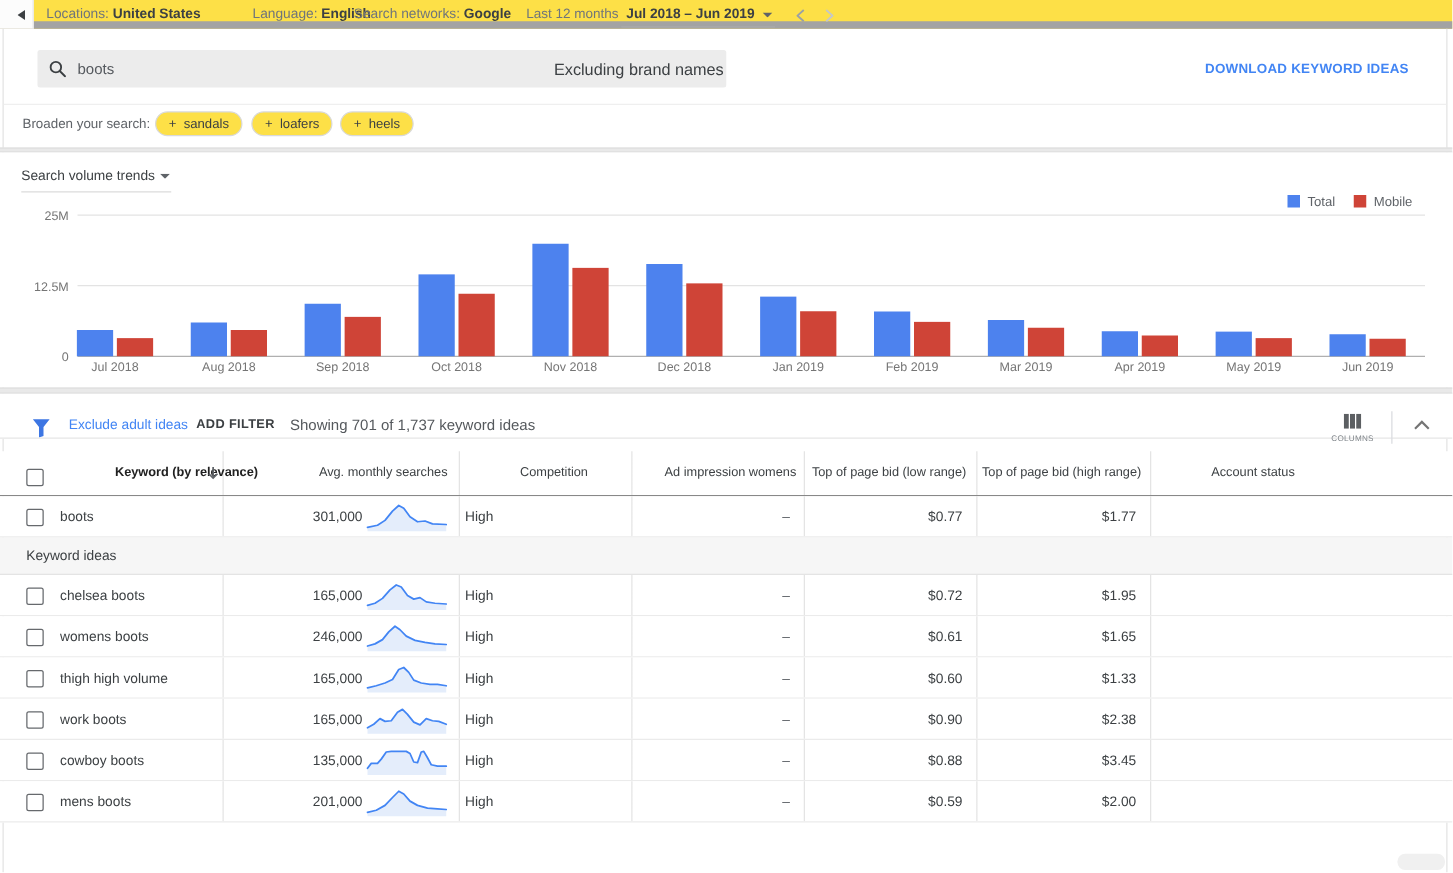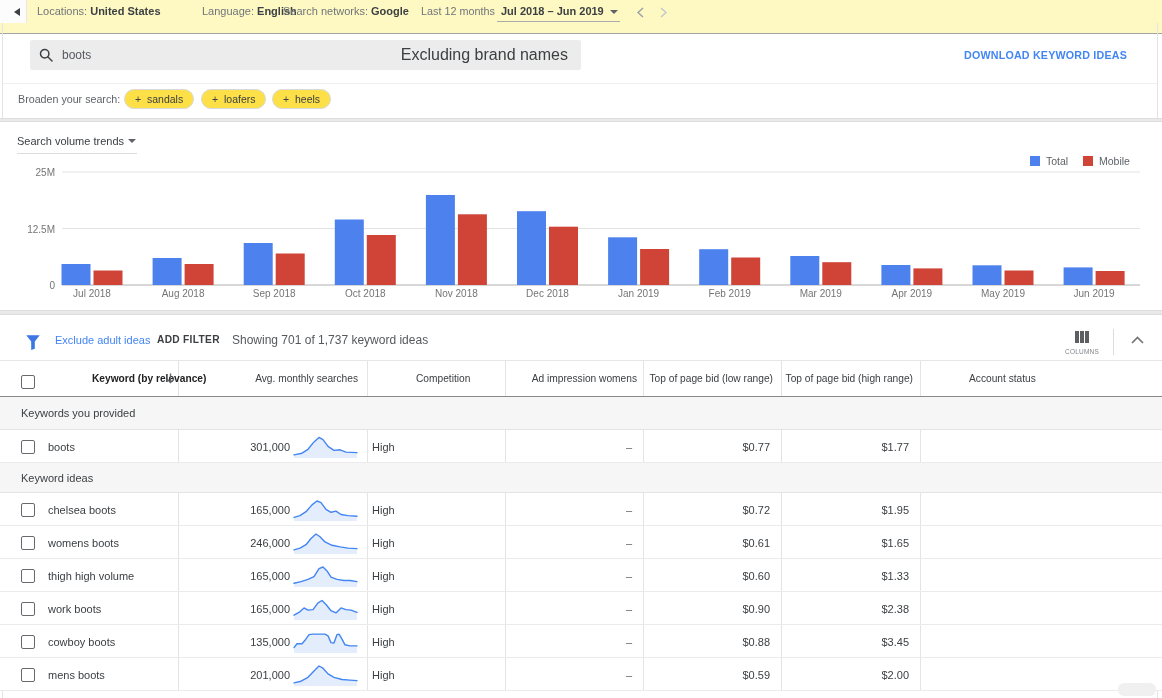--- a/index.html
+++ b/index.html
@@ -6,21 +6,21 @@
 body { font-family:"Liberation Sans", sans-serif; background:#fff; }
 #app { position:relative; width:1162px; height:698px; background:#fff; overflow:hidden; }
 .abs { position:absolute; }
 .g { color:#70757a; }
 .d { color:#3c4043; }
 </style>
 </head>
 <body>
 <div id="app">
 
-  <div class="abs" id="topbar" style="left:0;top:0;width:1162px;height:34px;background:#fef9c3;border-bottom:1px solid #a3a3a3;font-size:11px;">
+  <div class="abs" id="topbar" style="left:0;top:0;width:1162px;height:23px;background:#fde047;border-bottom:6px solid #a3a3a3;font-size:11px;">
     <div class="abs" style="left:0;top:0;width:27px;height:23px;background:#fcfcfc;border-right:1px solid #e8e8e8;"></div>
       <svg class="abs" style="left:14px;top:8px" width="6" height="8">
         <polygon points="6,0 6,8 0,4" fill="#3c4043"></polygon>
       </svg>
     <span class="abs g" style="left:37px;top:5px;">Locations: <b class="d">United States</b></span>
     <span class="abs g" style="left:160px;top:5px;padding-left:42px;">Language: <b class="d">English</b></span>
     <span class="abs g" style="left:283px;top:5px;">Search networks: <b class="d">Google</b></span>
     <span class="abs g" style="left:421px;top:5px;font-size:10.8px;">Last 12 months</span>
     <span class="abs d" style="left:501px;top:5px;font-weight:bold;">Jul 2018 – Jun 2019</span>
       <div class="abs" style="left:497px;top:21px;width:123px;height:1px;background:#ababab;"></div>
@@ -37,21 +37,21 @@
 
   <div class="abs" style="left:2px;top:23px;width:1px;height:675px;background:#e4e4e4;"></div>
   <div class="abs" style="left:1157px;top:23px;width:1px;height:675px;background:#e4e4e4;"></div>
 
   <div class="abs" style="left:30px;top:40px;width:551px;height:30px;background:#ececec;border-radius:2px;display:flex;align-items:center;">
     <svg style="margin-left:9px;" width="14" height="14" viewBox="0 0 14 14">
         <circle cx="5.7" cy="5.7" r="4.2" fill="none" stroke="#3c4043" stroke-width="1.5"></circle>
         <line x1="9" y1="9" x2="13" y2="13" stroke="#3c4043" stroke-width="1.5" stroke-linecap="round"></line>
       </svg>
     <span style="margin-left:9px;font-size:12px;color:#55595e;">boots</span>
-    <span style="margin-left:auto;margin-right:13px;font-size:16px;color:#3c4043;">Excluding brand names</span>
+    <span style="margin-left:auto;margin-right:2px;font-size:13px;color:#3c4043;">Excluding brand names</span>
   </div>
   <span class="abs" style="right:35px;top:49px;font-size:10.7px;font-weight:bold;letter-spacing:.2px;color:#4285f4;">DOWNLOAD KEYWORD IDEAS</span>
 
   <div class="abs" style="left:3px;top:83px;width:1154px;height:1px;background:#efefef;"></div>
 
   <div class="abs" style="left:18px;top:93px;font-size:10.7px;color:#5f6368;">Broaden your search:</div>
   <div class="abs chip" style="left:124px;top:89px;">+&nbsp;&nbsp;sandals</div>
   <div class="abs chip" style="left:201px;top:89px;">+&nbsp;&nbsp;loafers</div>
   <div class="abs chip" style="left:272px;top:89px;text-align:center;">+&nbsp;&nbsp;heels</div>
   <style>
@@ -110,21 +110,21 @@
     <text x="1094.1" y="175" text-anchor="middle" font-size="10" fill="#757575">Jun 2019</text>
     <rect x="1030" y="34" width="10" height="10" fill="#4d82ee"></rect>
     <text x="1046" y="43" font-size="10.5" fill="#5f6368">Total</text>
     <rect x="1083" y="34" width="10" height="10" fill="#cf4437"></rect>
     <text x="1099" y="43" font-size="10.5" fill="#5f6368">Mobile</text>
     </svg>
   </div>
 
   <div class="abs" style="left:0;top:310px;width:1162px;height:5px;background:#e9e9e9;border-top:1px solid #dedede;border-bottom:1px solid #dedede;"></div>
 
-  <div class="abs" style="left:0;top:315px;width:1162px;height:46px;background:#fff;border-bottom:1px solid #e6e6e6;">
+  <div class="abs" style="left:0;top:315px;width:1162px;height:36px;background:#fff;border-bottom:1px solid #e6e6e6;">
     <svg class="abs" style="left:26px;top:20px" width="14" height="15" viewBox="0 0 14 15">
         <path d="M0.3,0.3 L13.7,0.3 L8.8,6.6 L8.8,13.8 L5.2,15 L5.2,6.6 Z" fill="#3d76e3"></path>
       </svg>
     <span class="abs" style="left:55px;top:19px;font-size:11px;color:#4285f4;">Exclude adult ideas</span>
     <span class="abs" style="left:157px;top:19px;font-size:10.2px;font-weight:bold;letter-spacing:.3px;color:#3c4043;">ADD FILTER</span>
     <span class="abs" style="left:232px;top:18px;font-size:12px;color:#55595d;">Showing 701 of 1,737 keyword ideas</span>
     <svg class="abs" style="left:1075px;top:16px" width="14" height="12">
         <rect x="0" y="0" width="4" height="12" fill="#5c5f62"></rect>
         <rect x="5" y="0" width="4" height="12" fill="#5c5f62"></rect>
         <rect x="10" y="0" width="4" height="12" fill="#5c5f62"></rect>
@@ -157,21 +157,20 @@
           <line x1="5.5" y1="1.5" x2="5.5" y2="10" stroke="#5f6368" stroke-width="1.4"></line>
           <polyline points="2,7 5.5,10.5 9,7" fill="none" stroke="#5f6368" stroke-width="1.4"></polyline>
         </svg>
       <span style="position:absolute;right:804px;top:12px;">Avg. monthly searches</span>
       <span style="position:absolute;left:372px;top:12px;">Competition</span>
       <span style="position:absolute;right:525px;top:12px;">Ad impression womens</span>
       <span style="position:absolute;right:389px;top:12px;margin-left:21px;">Top of page bid (low range)</span>
       <span style="position:absolute;right:249px;top:12px;">Top of page bid (high range)</span>
       <span style="position:absolute;left:925px;top:12px;">Account status</span>
     </div>
-    <div class="band" style="height:33px;line-height:33px;">Keywords you provided</div>
     <div class="trow">
       <div class="cb"></div>
       <span class="kw">boots</span>
       <span class="num">301,000</span>
       <svg width="67" height="25" style="position:absolute;left:292px;top:4px">
           <path d="M2,20.9 L10,19.2 L16,15.3 L22,7.9 L27,3.4 L31,5.6 L36,12.4 L42,16.4 L48,15.8 L54,18.1 L65,18.6 L65,24 L2,24" fill="#e4edfb" stroke="none"></path>
           <path d="M2,20.9 L10,19.2 L16,15.3 L22,7.9 L27,3.4 L31,5.6 L36,12.4 L42,16.4 L48,15.8 L54,18.1 L65,18.6" fill="none" stroke="#4285f4" stroke-width="1.4" stroke-linejoin="round" stroke-linecap="round"></path>
         </svg>
       <span class="comp">High</span>
       <span class="dash">–</span>

